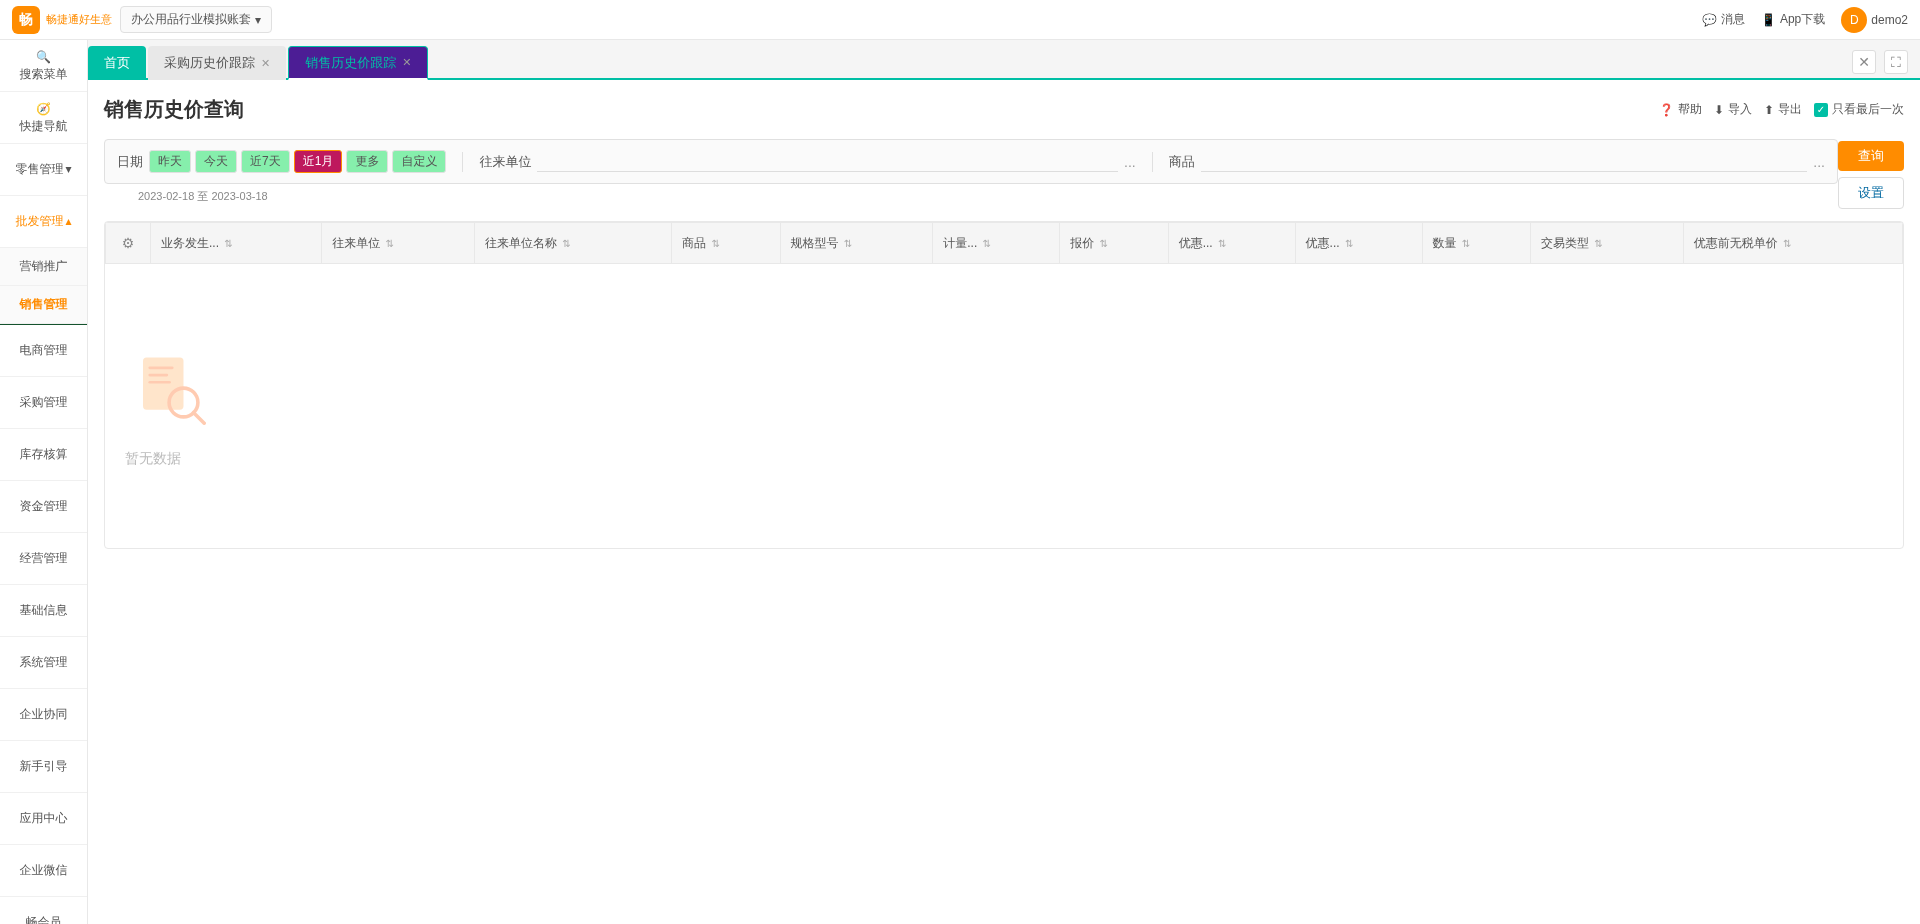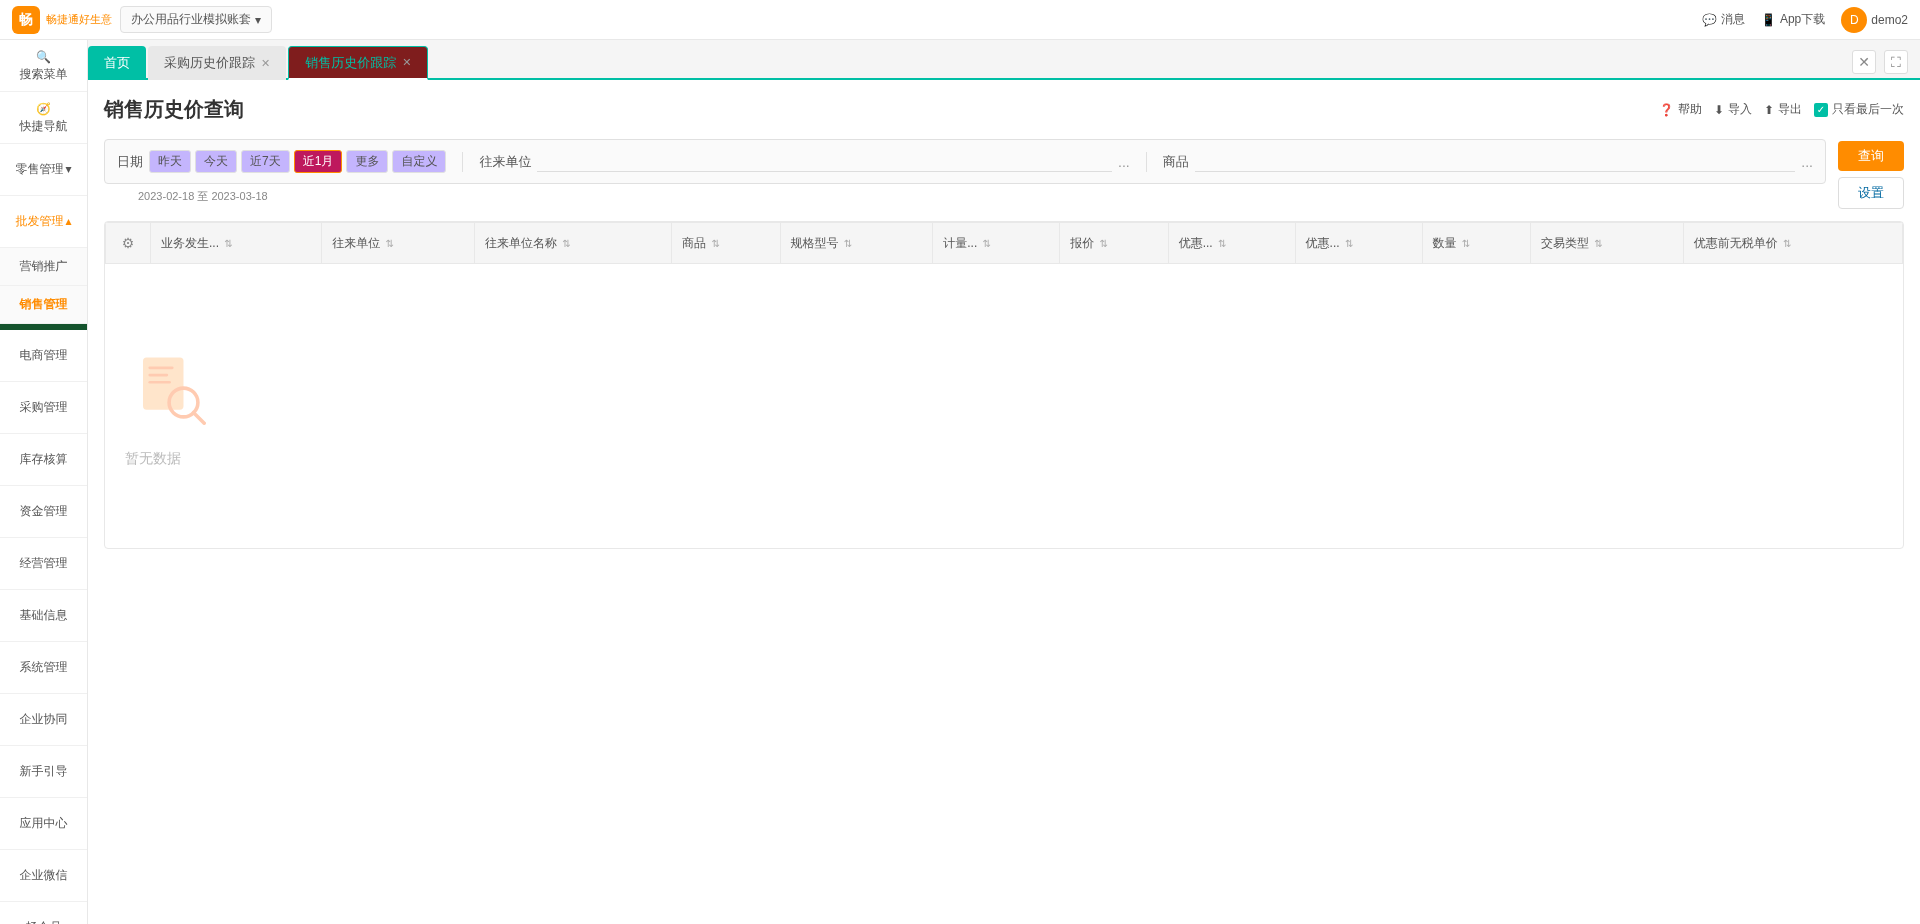--- a/index.html
+++ b/index.html
@@ -112,21 +112,21 @@
       min-height: 52px;
     }
     .sidebar-item.has-arrow {
       flex-direction: row;
       justify-content: center;
       gap: 2px;
     }
     .sidebar-item.expanded { color: #ff8c00; }
     .sidebar-sub {
       background: #fafafa;
-      border-bottom: 6px solid #14532d;
+      border-bottom: 1px solid #14532d;
     }
     .sidebar-sub-item {
       padding: 10px 8px;
       font-size: 12px;
       color: #555;
       cursor: pointer;
       text-align: center;
       border-bottom: 1px solid #f0f0f0;
     }
     .sidebar-sub-item.active { color: #ff8c00; font-weight: bold; }
@@ -158,21 +158,21 @@
       cursor: pointer;
       font-size: 13px;
       color: #555;
       background: #e8e8e8;
       border-radius: 4px 4px 0 0;
       margin-right: 2px;
       position: relative;
       top: 2px;
     }
     .tab.active {
-      background: #7f1d1d;
+      background: #4c1d95;
       color: #00bfa5;
       border: 1px solid #00bfa5;
       border-bottom: 2px solid #fff;
       font-weight: 500;
     }
     .tab.home {
       background: #00bfa5;
       color: #fff;
       border-radius: 4px 4px 0 0;
     }
@@ -258,21 +258,21 @@
       display: flex;
       align-items: center;
       gap: 4px;
     }
     .date-btn {
       padding: 2px 8px;
       border: 1px solid #e0e0e0;
       border-radius: 3px;
       font-size: 12px;
       cursor: pointer;
-      background: #c4b5fd;
+      background: #86efac;
       color: #555;
     }
     .date-btn.active {
       background: #be185d;
       color: #fff;
       border-color: #ff8c00;
     }
     .date-range-text {
       font-size: 11px;
       color: #888;
@@ -518,21 +518,21 @@
             <span>⬆</span>
             <span>导出</span>
           </div>
           <div class="only-last-checkbox">
             <div class="custom-checkbox">✓</div>
             <span>只看最后一次</span>
           </div>
         </div>
       </div>
 
-      <div style="display:flex; align-items:flex-start; gap:12px; margin-bottom:12px;">
+      <div style="display:flex; align-items:flex-start; margin-bottom:12px;">
         <div style="flex:1;">
           <div style="display:flex; align-items:center; gap:12px; padding:10px 12px; border:1px solid #e0e0e0; border-radius:4px; background:#fafafa;">
 
             <div class="filter-item">
               <span class="filter-label">日期</span>
               <div class="date-buttons">
                 <button class="date-btn">昨天</button>
                 <button class="date-btn">今天</button>
                 <button class="date-btn">近7天</button>
                 <button class="date-btn active">近1月</button>

